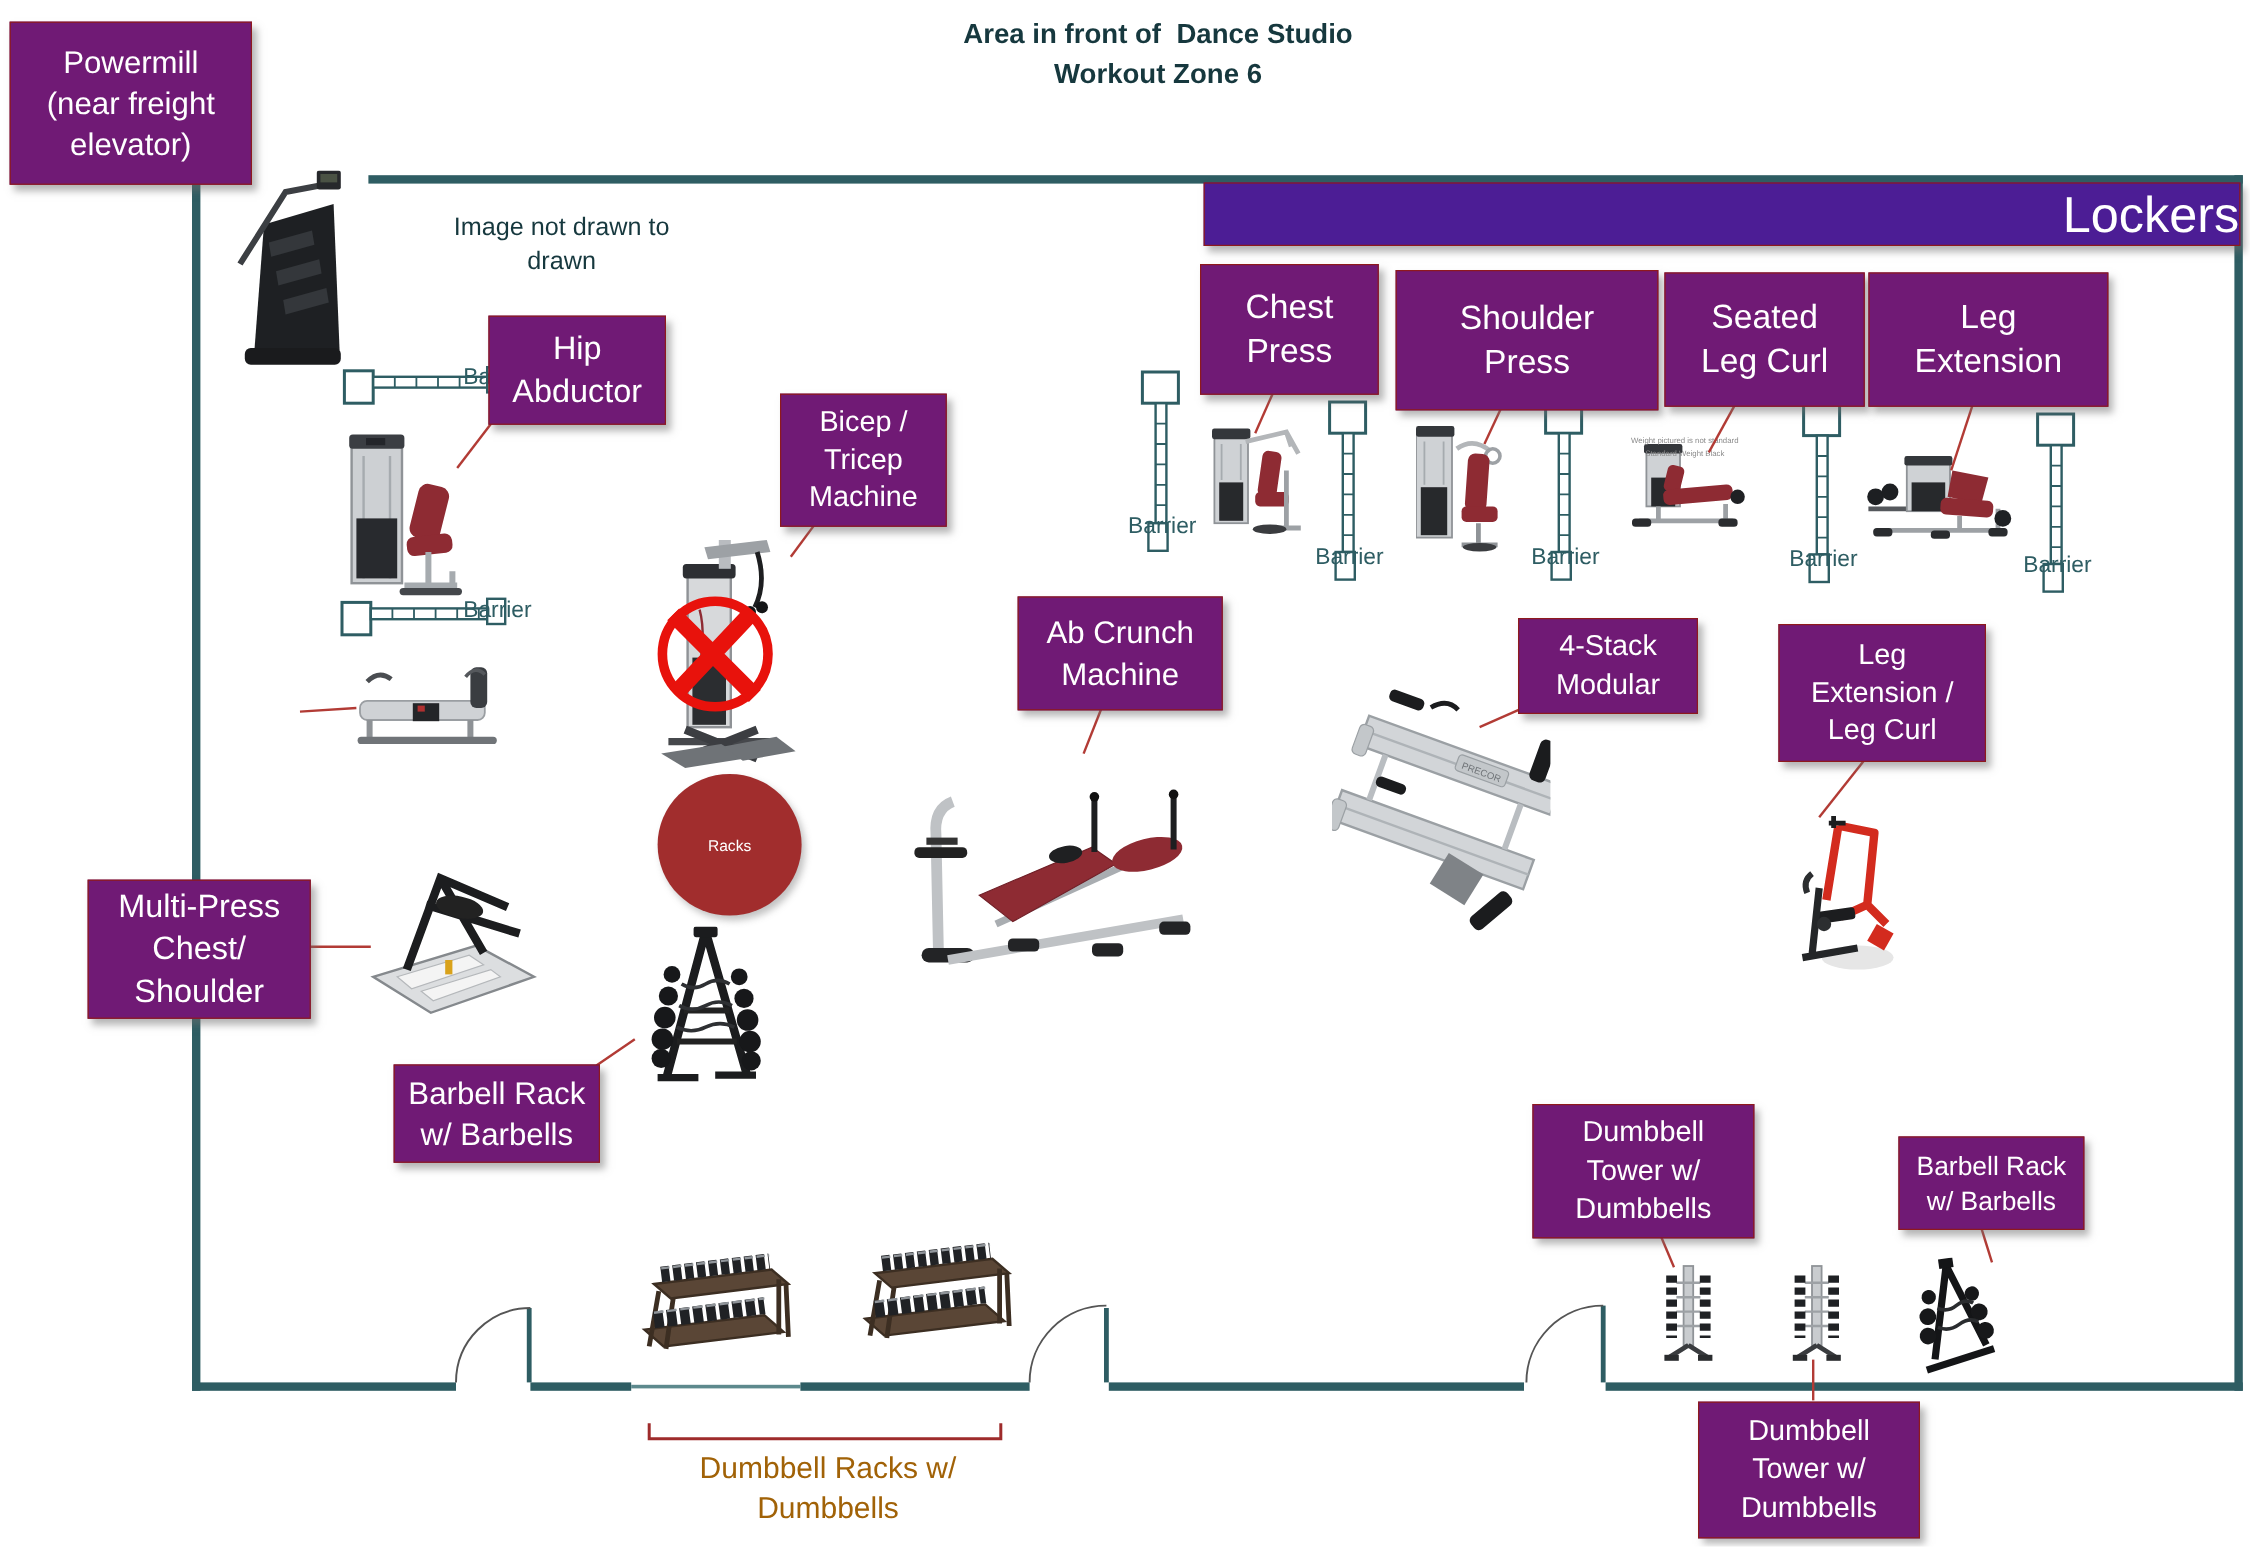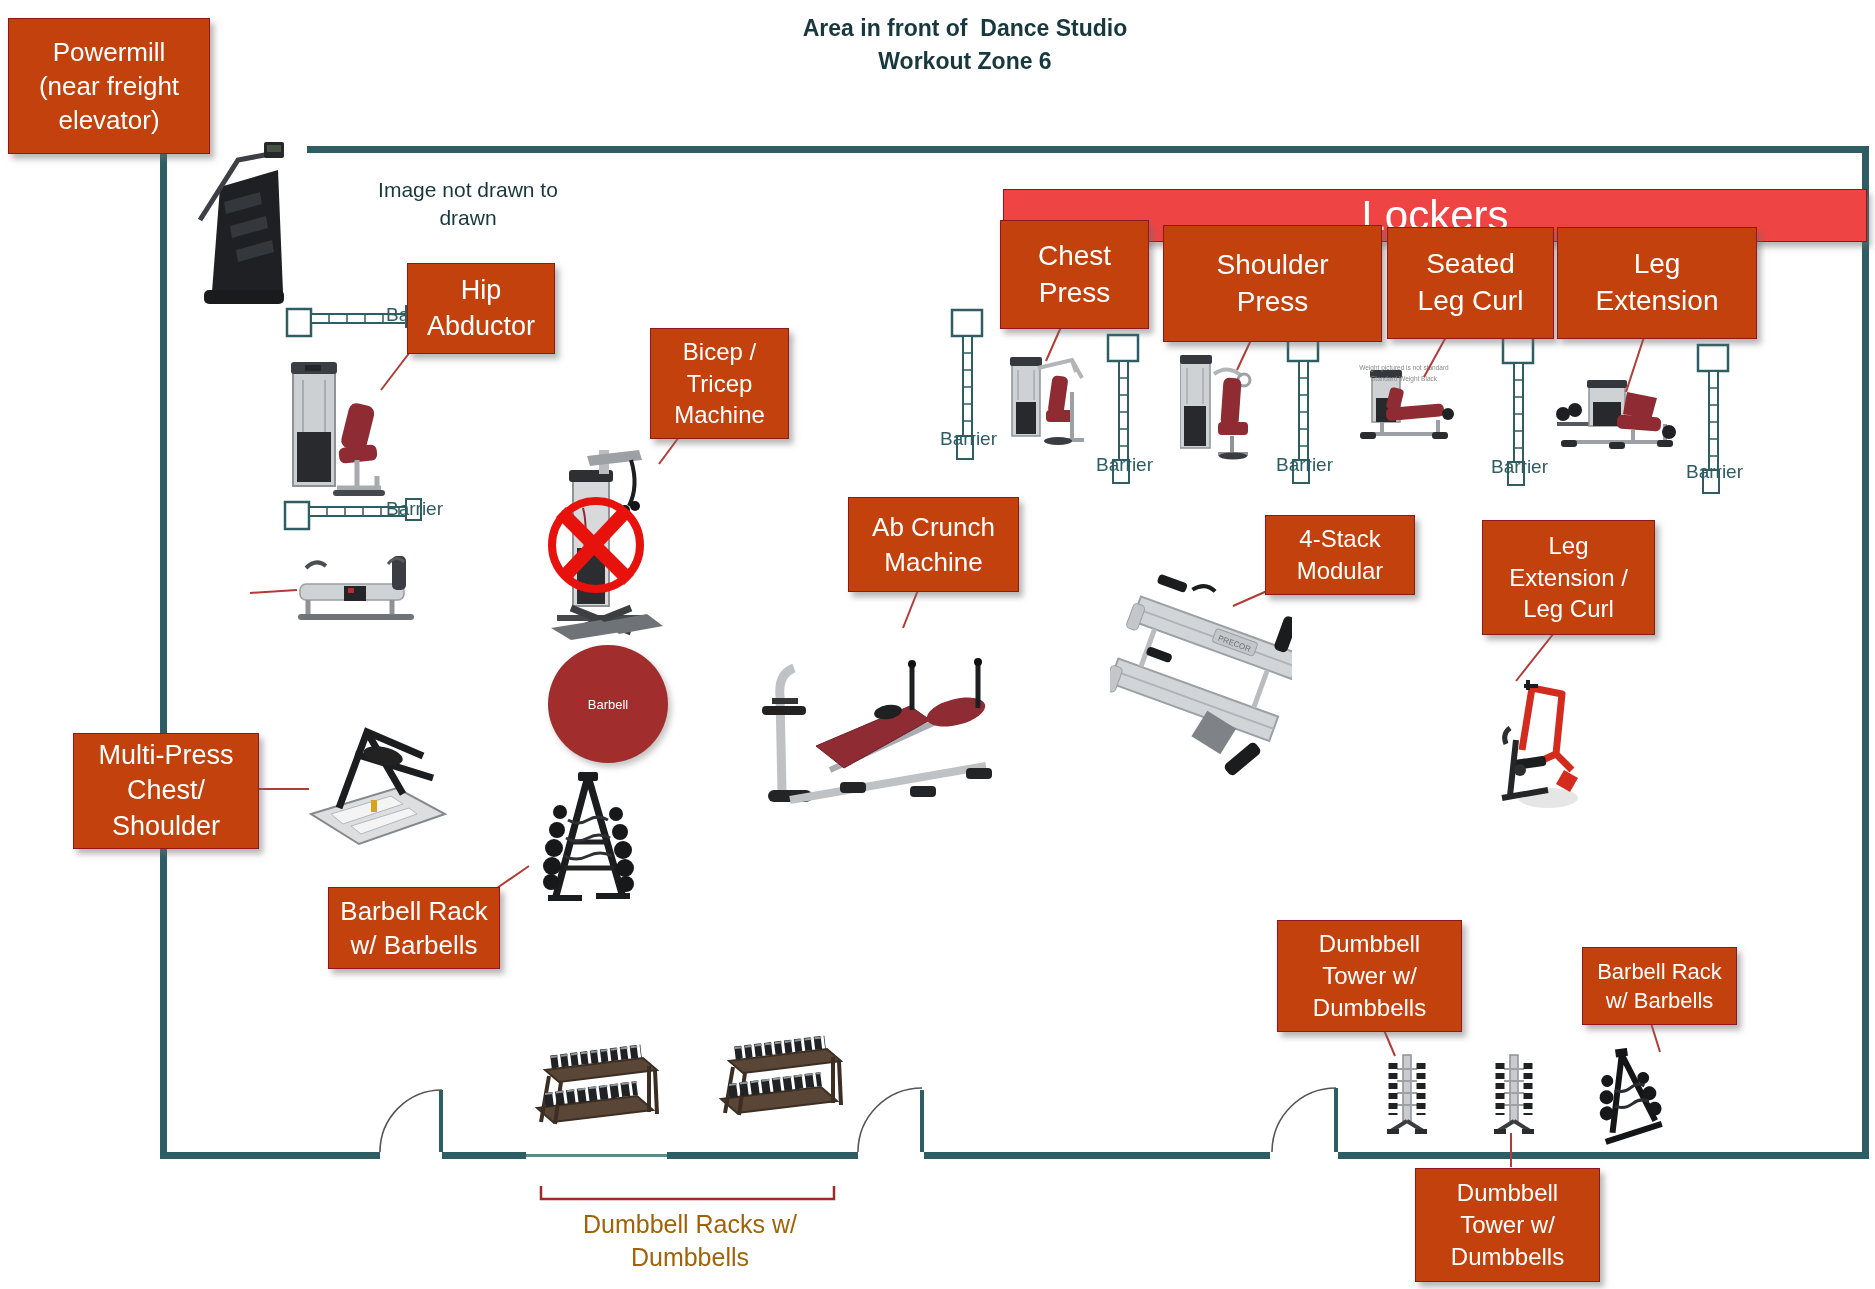--- a/index.html
+++ b/index.html
@@ -3,27 +3,27 @@
 <meta charset="utf-8">
 <style>
   html,body{margin:0;padding:0;background:#fff;}
   #canvas{position:relative;width:1875px;height:1289px;background:#ffffff;overflow:hidden;
           font-family:"Liberation Sans", sans-serif;}
   .wall{position:absolute;background:#2E5D63;}
   .wall-thin{position:absolute;background:#5d898d;}
   .jamb{position:absolute;background:#2E5D63;}
   svg{display:block;}
   .layer{position:absolute;left:0;top:0;pointer-events:none;}
-  .tag{position:absolute;z-index:5;background:#c2410c;border:1px solid #8E191D;color:#fff;
+  .tag{position:absolute;z-index:5;background:#701a75;border:1px solid #8E191D;color:#fff;
        display:flex;flex-direction:column;align-items:center;justify-content:center;
        text-align:center;line-height:1.32;box-shadow:4px 5px 6px rgba(110,110,110,.5);}
   .tag span{display:block;white-space:pre;}
-  .banner{position:absolute;z-index:5;background:#ef4444;border:1px solid #8E191D;color:#fff;
-       display:flex;align-items:center;justify-content:center;
-       box-shadow:4px 5px 6px rgba(110,110,110,.5);margin-top:37px;}
+  .banner{position:absolute;z-index:5;background:#4c1d95;border:1px solid #8E191D;color:#fff;
+       display:flex;align-items:center;justify-content:flex-end;
+       box-shadow:4px 5px 6px rgba(110,110,110,.5);}
   .title{position:absolute;z-index:4;color:#16383E;text-align:center;font-weight:600;}
   .title div{white-space:pre;}
   .note{position:absolute;z-index:4;color:#16383E;text-align:center;}
   .barrier-label{position:absolute;z-index:2;color:#2E5D63;font-size:19px;white-space:pre;}
   .column-marker{position:absolute;z-index:5;background:#A12D2D;border-radius:50%;
        display:flex;align-items:center;justify-content:center;color:#fff;
        box-shadow:3px 4px 6px rgba(120,120,120,.45);}
   .caption{position:absolute;z-index:4;color:#a16207;text-align:center;line-height:1.3;}
   .fineprint{position:absolute;z-index:3;color:#8a8a8a;font-size:6.5px;line-height:1.7;text-align:center;}
   .machine{position:absolute;z-index:2;}
@@ -195,21 +195,21 @@
   </div>
 
   <div class="xmark" style="left:545px;top:494px;">
     <svg width="106" height="106" viewBox="0 0 106 106">
       <circle cx="51" cy="51" r="44" fill="none" stroke="#E8120C" stroke-width="8"></circle>
       <path d="M16,18 L84,86 M82,16 L18,84" stroke="#E8120C" stroke-width="14"></path>
     </svg>
   </div>
 
   <div class="column-marker" style="left:548px;top:645px;width:120px;height:118px;font-size:13px;">
-    <span>Barbell</span>
+    <span>Racks</span>
   </div>
 
   <div class="machine" style="left:540px;top:772px;">
     <svg width="96" height="136" viewBox="0 0 96 136">
       <path d="M48,4 L16,124 M48,4 L82,122" stroke="#1b1c1e" stroke-width="7" fill="none"></path>
       <rect x="38" y="0" width="20" height="9" rx="2" fill="#1b1c1e"></rect>
       <path d="M30,70 h38 M24,96 h50" stroke="#222" stroke-width="5"></path>
       <circle cx="20" cy="40" r="7" fill="#17181a"></circle>
         <circle cx="17" cy="58" r="8" fill="#17181a"></circle>
       <circle cx="14" cy="76" r="9" fill="#17181a"></circle>

